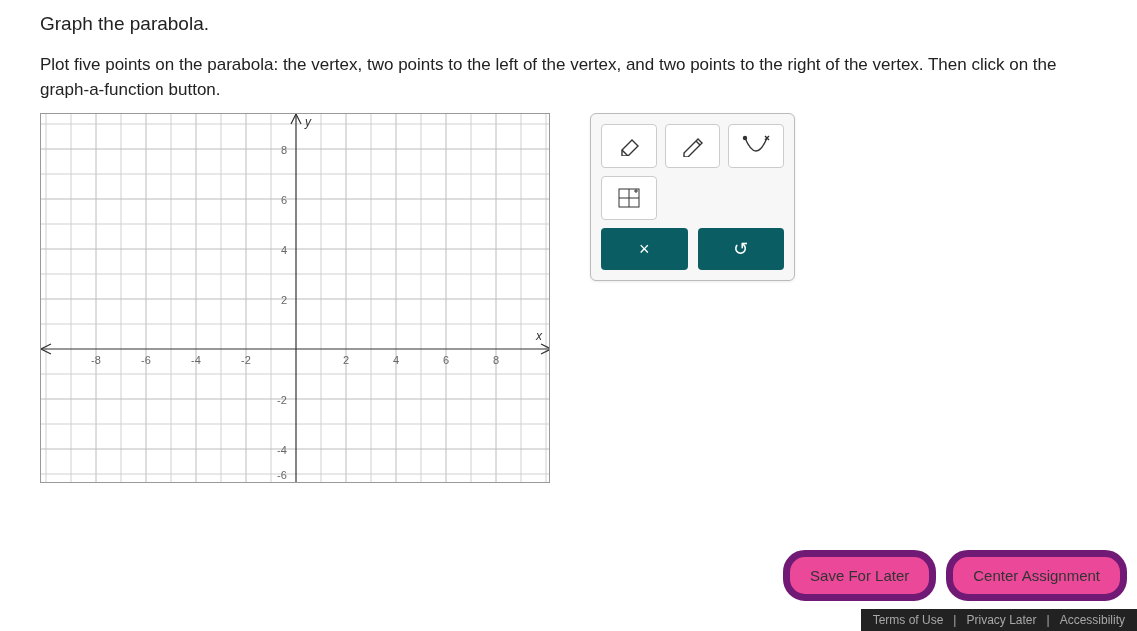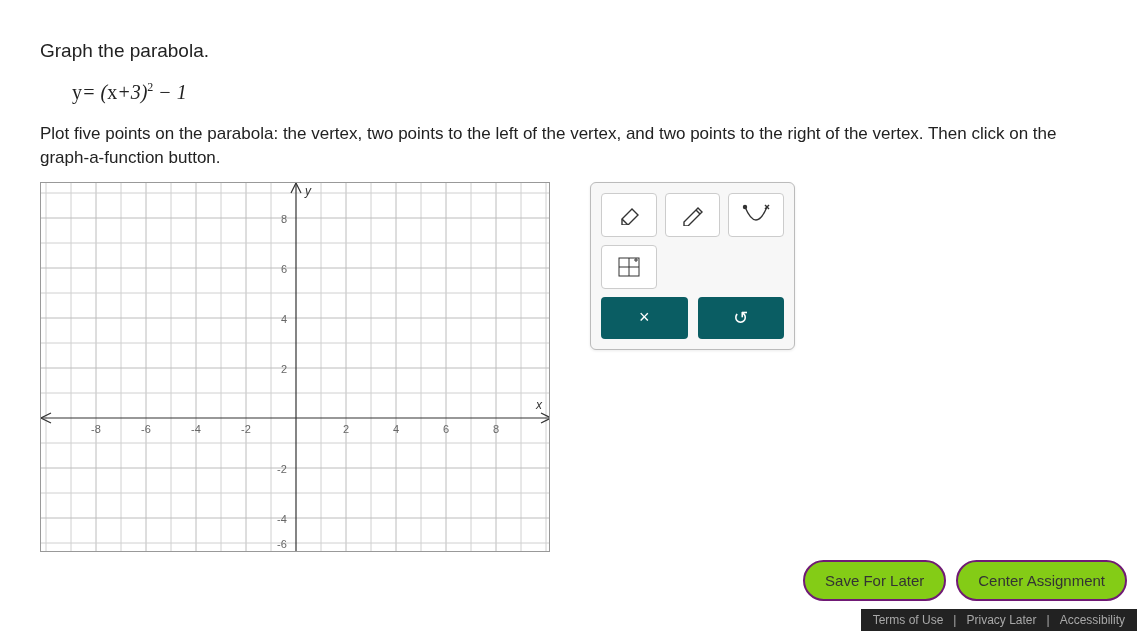--- a/index.html
+++ b/index.html
@@ -1,17 +1,17 @@
 <!DOCTYPE html>
 <html><head>
 <meta charset="utf-8">
 <style>
 * { box-sizing: border-box; margin: 0; padding: 0; }
 body { font-family: Arial, Helvetica, sans-serif; background: #e8eaed; width: 1137px; height: 631px; overflow: hidden; color: #222; }
-.page { background: #fff; margin: 0; padding: 40px 40px 0 40px; height: 100%; position: relative; }
+.page { background: #fff; margin: 0; padding: 13px 40px 0 40px; height: 100%; position: relative; }
 .prompt-title { font-size: 19px; font-weight: 500; margin-bottom: 18px; }
 .equation { font-family: 'Times New Roman', serif; font-size: 20px; font-style: italic; margin-left: 32px; margin-bottom: 18px; }
 .equation .n { font-style: normal; }
 .sup { font-size: 12px; vertical-align: super; font-style: normal; }
 .instructions { font-size: 17px; line-height: 1.45; margin-bottom: 11px; }
 .work-area { display: flex; gap: 40px; align-items: flex-start; }
 
 
 .graph-container { border: 1px solid #999; background: #fff; width: 510px; height: 370px; position: relative; overflow: hidden; }
 .graph-svg { display: block; }
@@ -24,36 +24,32 @@
 
 .toolbox { border: 1px solid #bbb; border-radius: 6px; background: #f7f7f7; padding: 10px; width: 205px; box-shadow: 0 1px 3px rgba(0,0,0,0.08); }
 .tool-row { display: flex; gap: 8px; margin-bottom: 8px; }
 .tool-btn { width: 56px; height: 44px; border: 1px solid #ccc; border-radius: 4px; background: #fff; display: flex; align-items: center; justify-content: center; cursor: pointer; }
 .action-row { display: flex; gap: 10px; margin-top: 6px; }
 .action-btn { flex: 1; height: 42px; background: #0a5d63; color: #fff; border: none; border-radius: 4px; display: flex; align-items: center; justify-content: center; cursor: pointer; font-size: 18px; }
 .reset-icon { font-size: 18px; }
 
 
 .footer-buttons { position: absolute; right: 10px; bottom: 30px; display: flex; gap: 10px; }
-.pill-btn { border: 2px solid #701a75; border-radius: 22px; background: #84cc16; padding: 10px 20px; font-size: 15px; color: #333; cursor: pointer; }
+.pill-btn { border: 7px solid #701a75; border-radius: 22px; background: #ec4899; padding: 10px 20px; font-size: 15px; color: #333; cursor: pointer; }
 
 
 .bottom-bar { position: absolute; right: 0; bottom: 0; background: #222; color: #a8a8a8; font-size: 12px; padding: 4px 12px; display: flex; gap: 10px; text-align: center; }
 .bottom-bar span { cursor: pointer; }
 </style>
 </head>
 <body>
 
 <div class="page">
   <div class="prompt-title">Graph the parabola.</div>
 
-  <div class="equation">
-    <span class="n">y</span>=
-    (<span class="n">x</span>+3)<span class="sup">2</span> − 1
-  </div>
 
   <div class="instructions">Plot five points on the parabola: the vertex, two points to the left of the vertex, and two points to the right of the vertex. Then click on the graph-a-function button.</div>
 
   <div class="work-area">
     <div class="graph-container">
       <svg class="graph-svg" width="510" height="370" viewBox="0 0 510 370">
 
         <g>
 
           <line class="grid-line" x1="5" y1="0" x2="5" y2="370"></line>

